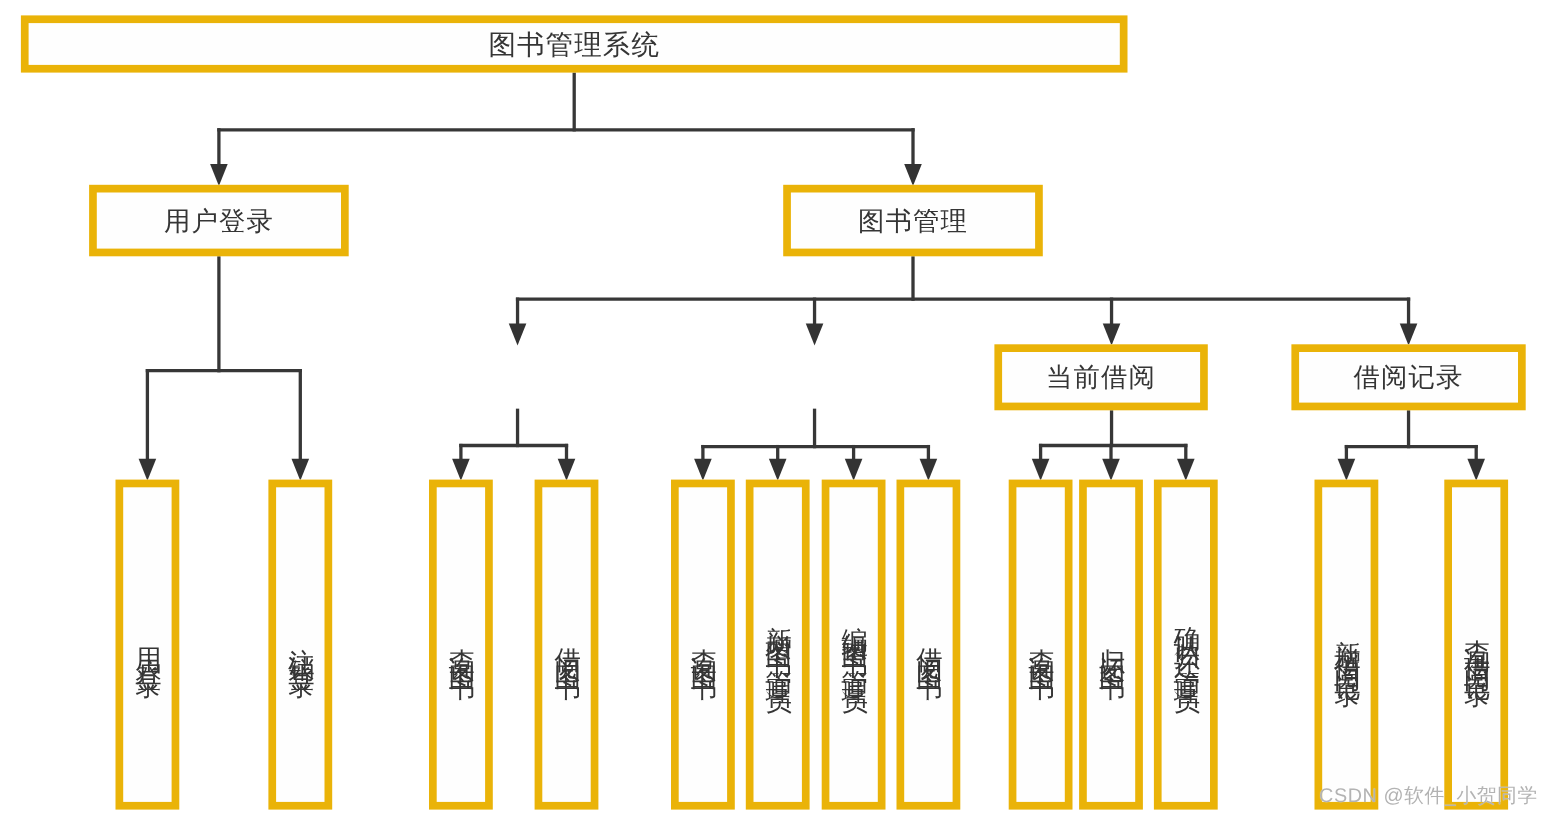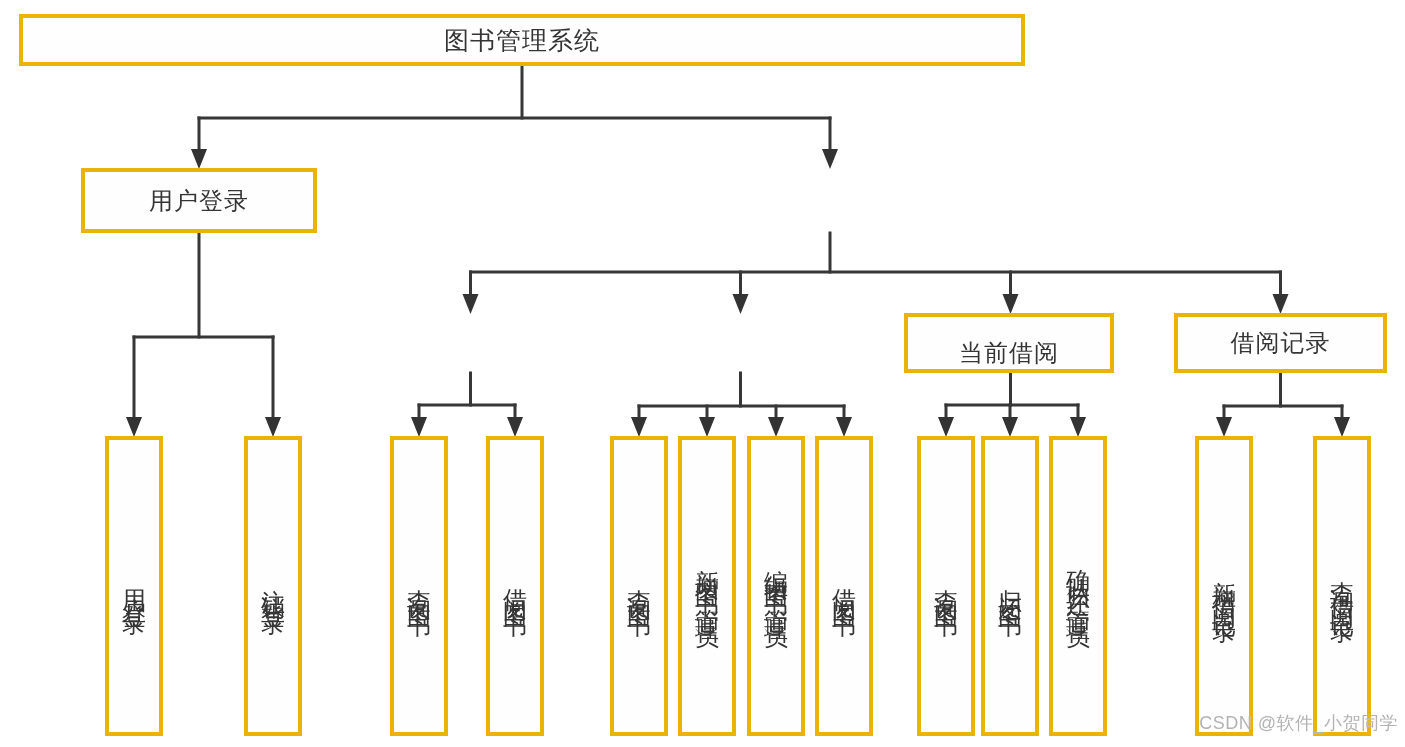--- a/index.html
+++ b/index.html
@@ -29,21 +29,21 @@
     stroke-linecap: square;
   }
   #connectors polygon {
     fill: #333333;
     stroke: none;
   }
   .node {
     position: absolute;
     box-sizing: border-box;
     background: #fefefe;
-    border: 4px solid #eab308;
+    border: 7px solid #eab308;
     display: flex;
     align-items: center;
     justify-content: center;
     z-index: 1;
   }
   .node .label {
     color: #353535;
     white-space: nowrap;
   }
   .node.h .label {
@@ -129,21 +129,24 @@
       <line x1="1342" y1="406" x2="1342" y2="420"></line>
       <polygon points="1334,417 1350,417 1342,437"></polygon>
     </svg>
   <div id="watermark">CSDN @软件_小贺同学</div>
 <div class="node h root" style="left: 19px; top: 14px; width: 1006px; height: 52px;">
       <span class="label">图书管理系统</span>
     </div>
     <div class="node h" style="left: 81px; top: 168px; width: 236px; height: 65px;">
       <span class="label">用户登录</span>
     </div>
-    <div class="node h" style="left: 904px; top: 313px; width: 210px; height: 60px; align-items: flex-end;">
+    <div class="node h" style="left: 712px; top: 168px; width: 236px; height: 65px;">
+      <span class="label">图书管理</span>
+    </div>
+    <div class="node h" style="left: 904px; top: 313px; width: 194px; height: 60px;">
       <span class="label">当前借阅</span>
     </div>
     <div class="node h" style="left: 1174px; top: 313px; width: 213px; height: 60px;">
       <span class="label">借阅记录</span>
     </div>
     <div class="node v" style="left: 105px; top: 436px; width: 58px; height: 300px;">
       <span class="label">用户登录</span>
     </div>
     <div class="node v" style="left: 244px; top: 436px; width: 58px; height: 300px;">
       <span class="label">注销登录</span>

